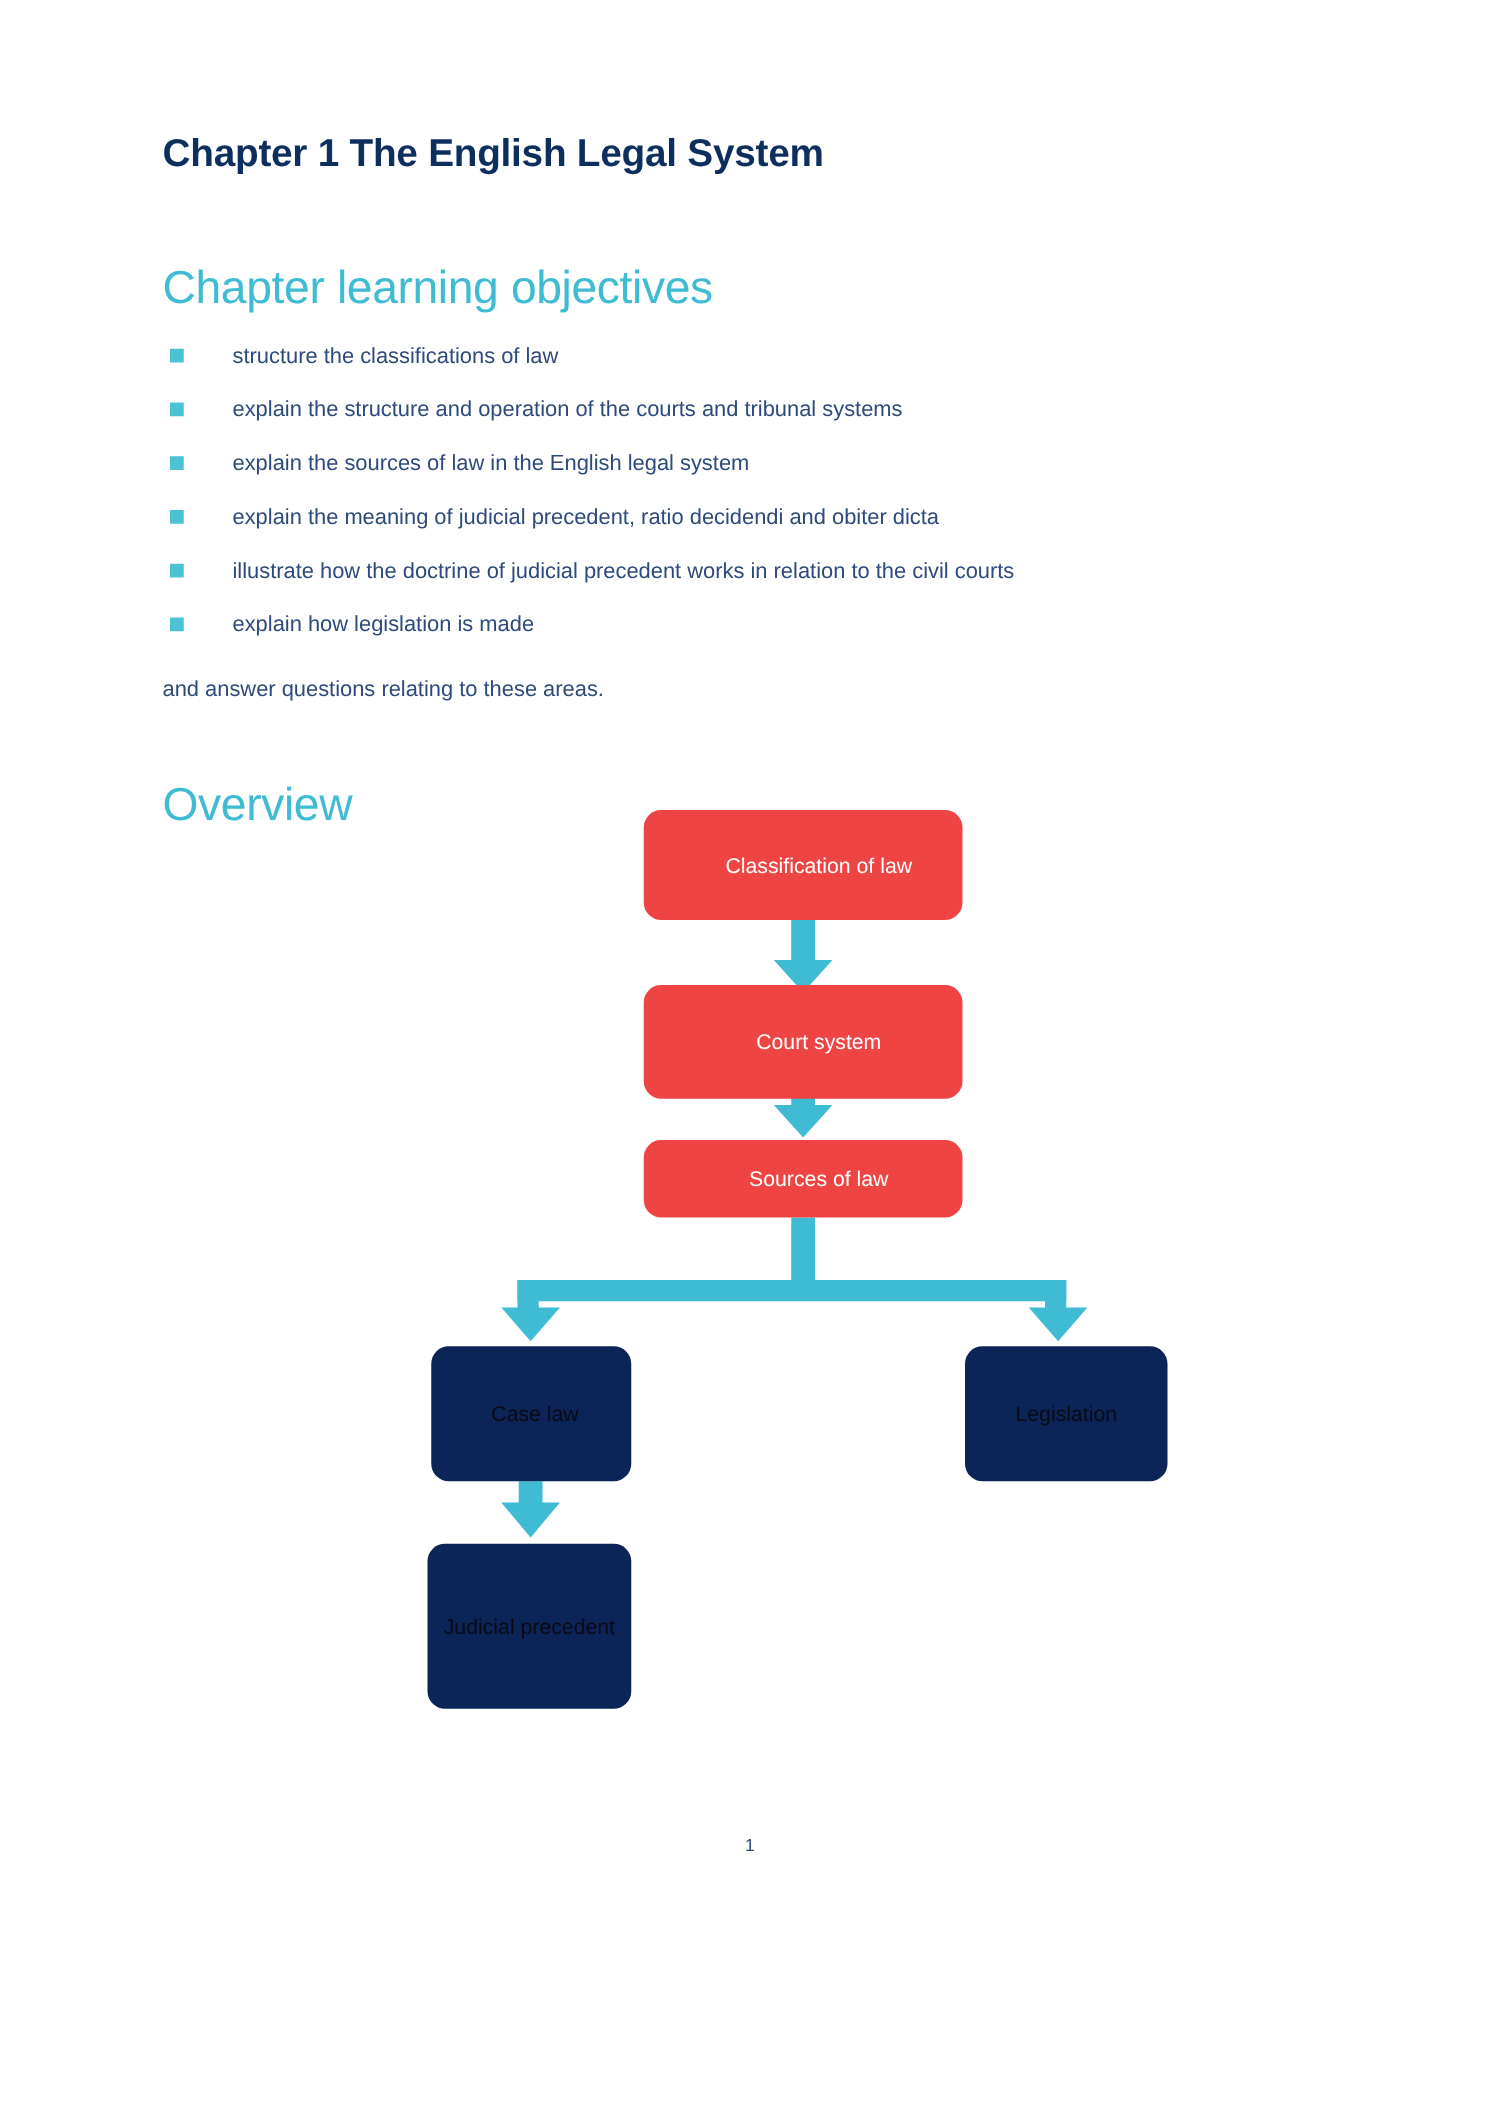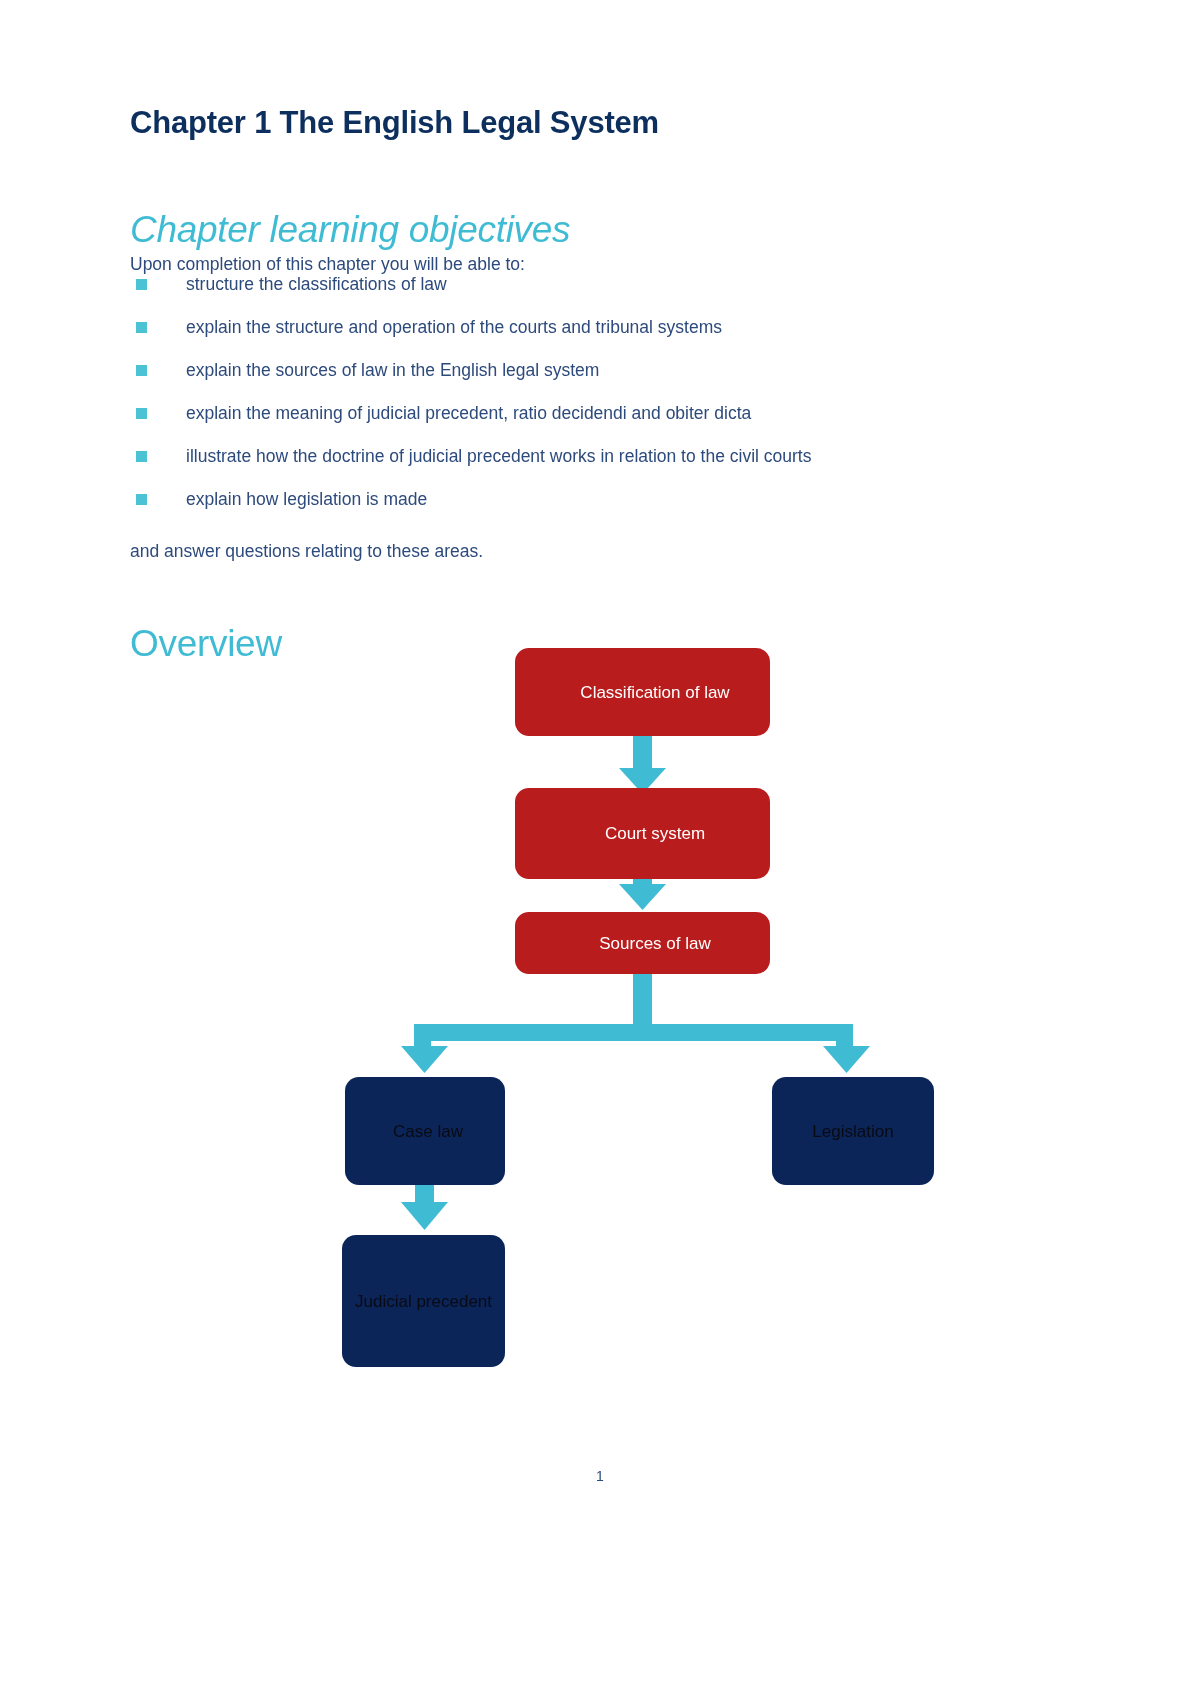--- a/index.html
+++ b/index.html
@@ -38,21 +38,20 @@
 
   .h-objectives {
     position: absolute;
     left: 130px;
     top: 178px;
     font-size: 37px;
     font-weight: normal;
     color: #3fbcd4;
     letter-spacing: -0.3px;
     white-space: nowrap;
-    font-style: italic;
   }
 
   .h-overview {
     position: absolute;
     left: 130px;
     top: 592px;
     font-size: 37px;
     font-weight: normal;
     color: #3fbcd4;
     letter-spacing: -0.3px;
@@ -127,21 +126,21 @@
     display: flex;
     align-items: center;
     justify-content: center;
     text-align: center;
     font-size: 17px;
     line-height: 23px;
     box-sizing: border-box;
     padding: 4px 10px;
   }
   .node.teal {
-    background: #b91c1c;
+    background: #ef4444;
     color: #ffffff;
     padding-left: 35px;
   }
   .node.navy {
     background: #0b2559;
     color: #0a0a14;
   }
 
   #node-classification { left: 515px; top: 12px;  width: 255px; height: 88px; }
   #node-court          { left: 515px; top: 152px; width: 255px; height: 91px; }
@@ -163,21 +162,20 @@
 </style>
 </head>
 <body>
 
 <div class="page">
 
   <h1 class="chapter-title">Chapter 1 The English Legal System</h1>
 
   <h2 class="h-objectives">Chapter learning objectives</h2>
 
-  <p class="intro-line">Upon completion of this chapter you will be able to:</p>
 
   <ul class="bullet-list">
     <li class="bullet-item">
       <span class="bullet-marker"></span>
       <span class="bullet-text">structure the classifications of law</span>
     </li>
     <li class="bullet-item">
       <span class="bullet-marker"></span>
       <span class="bullet-text">explain the structure and operation of the courts and tribunal systems</span>
     </li>

